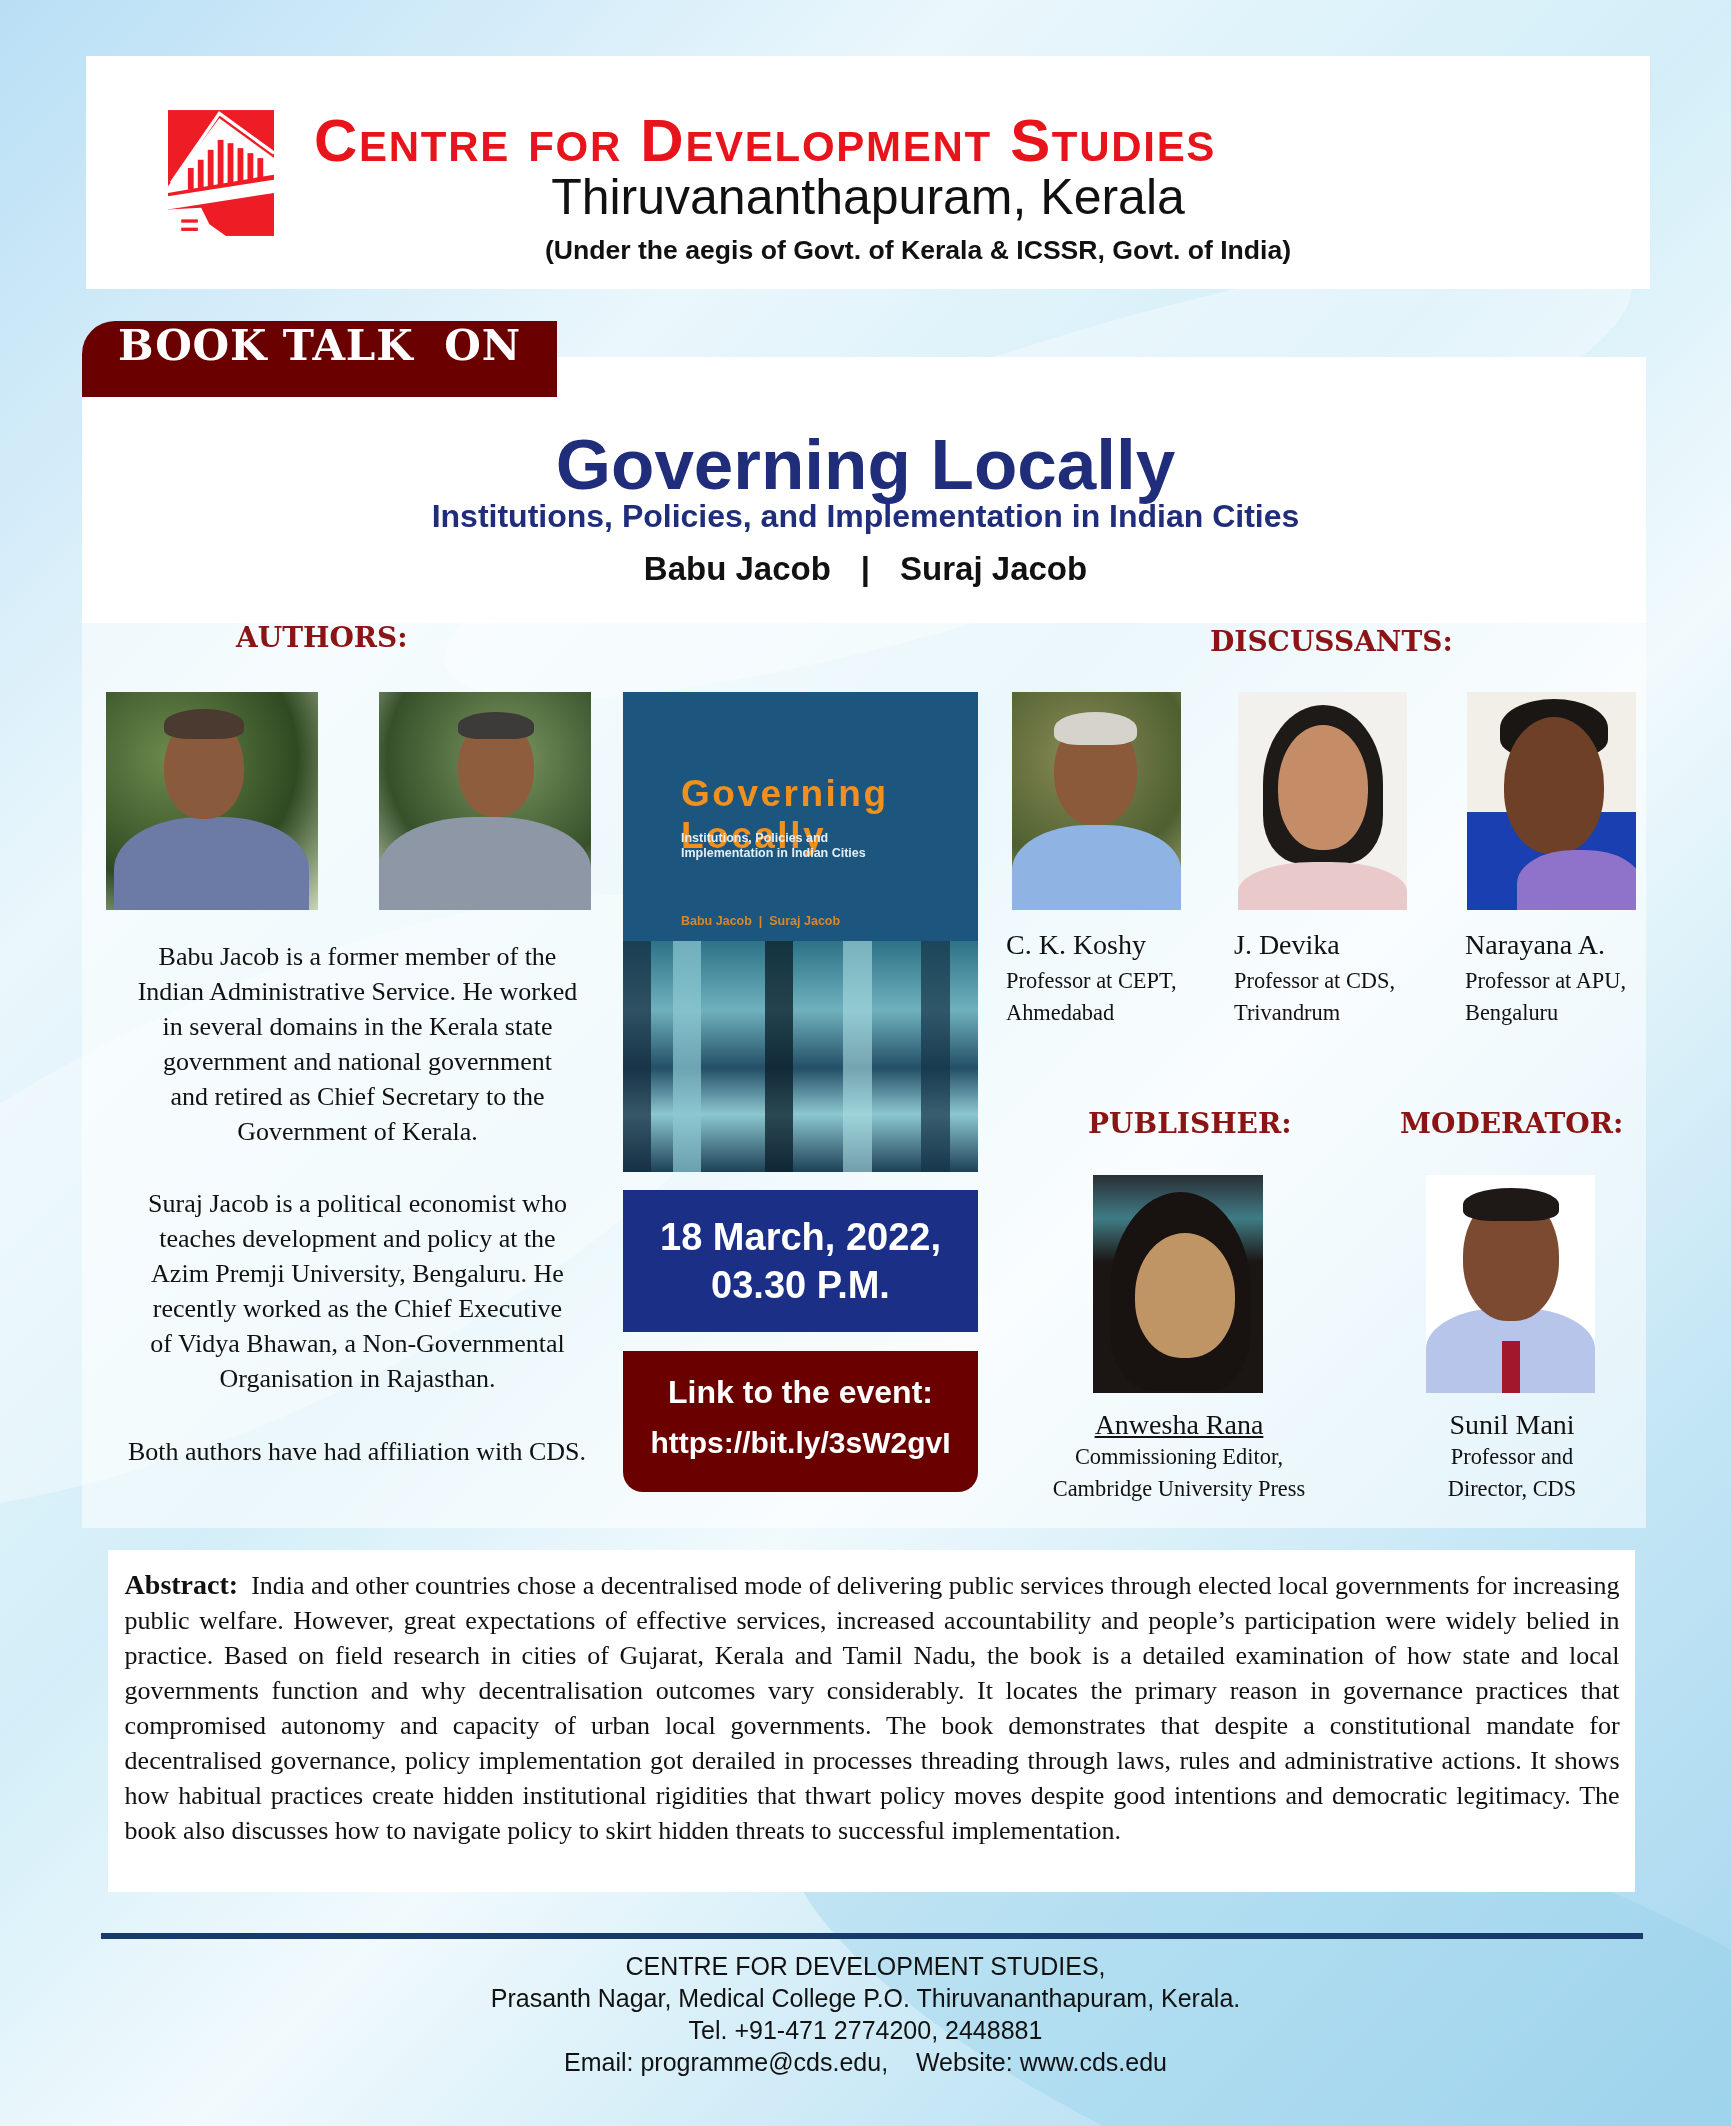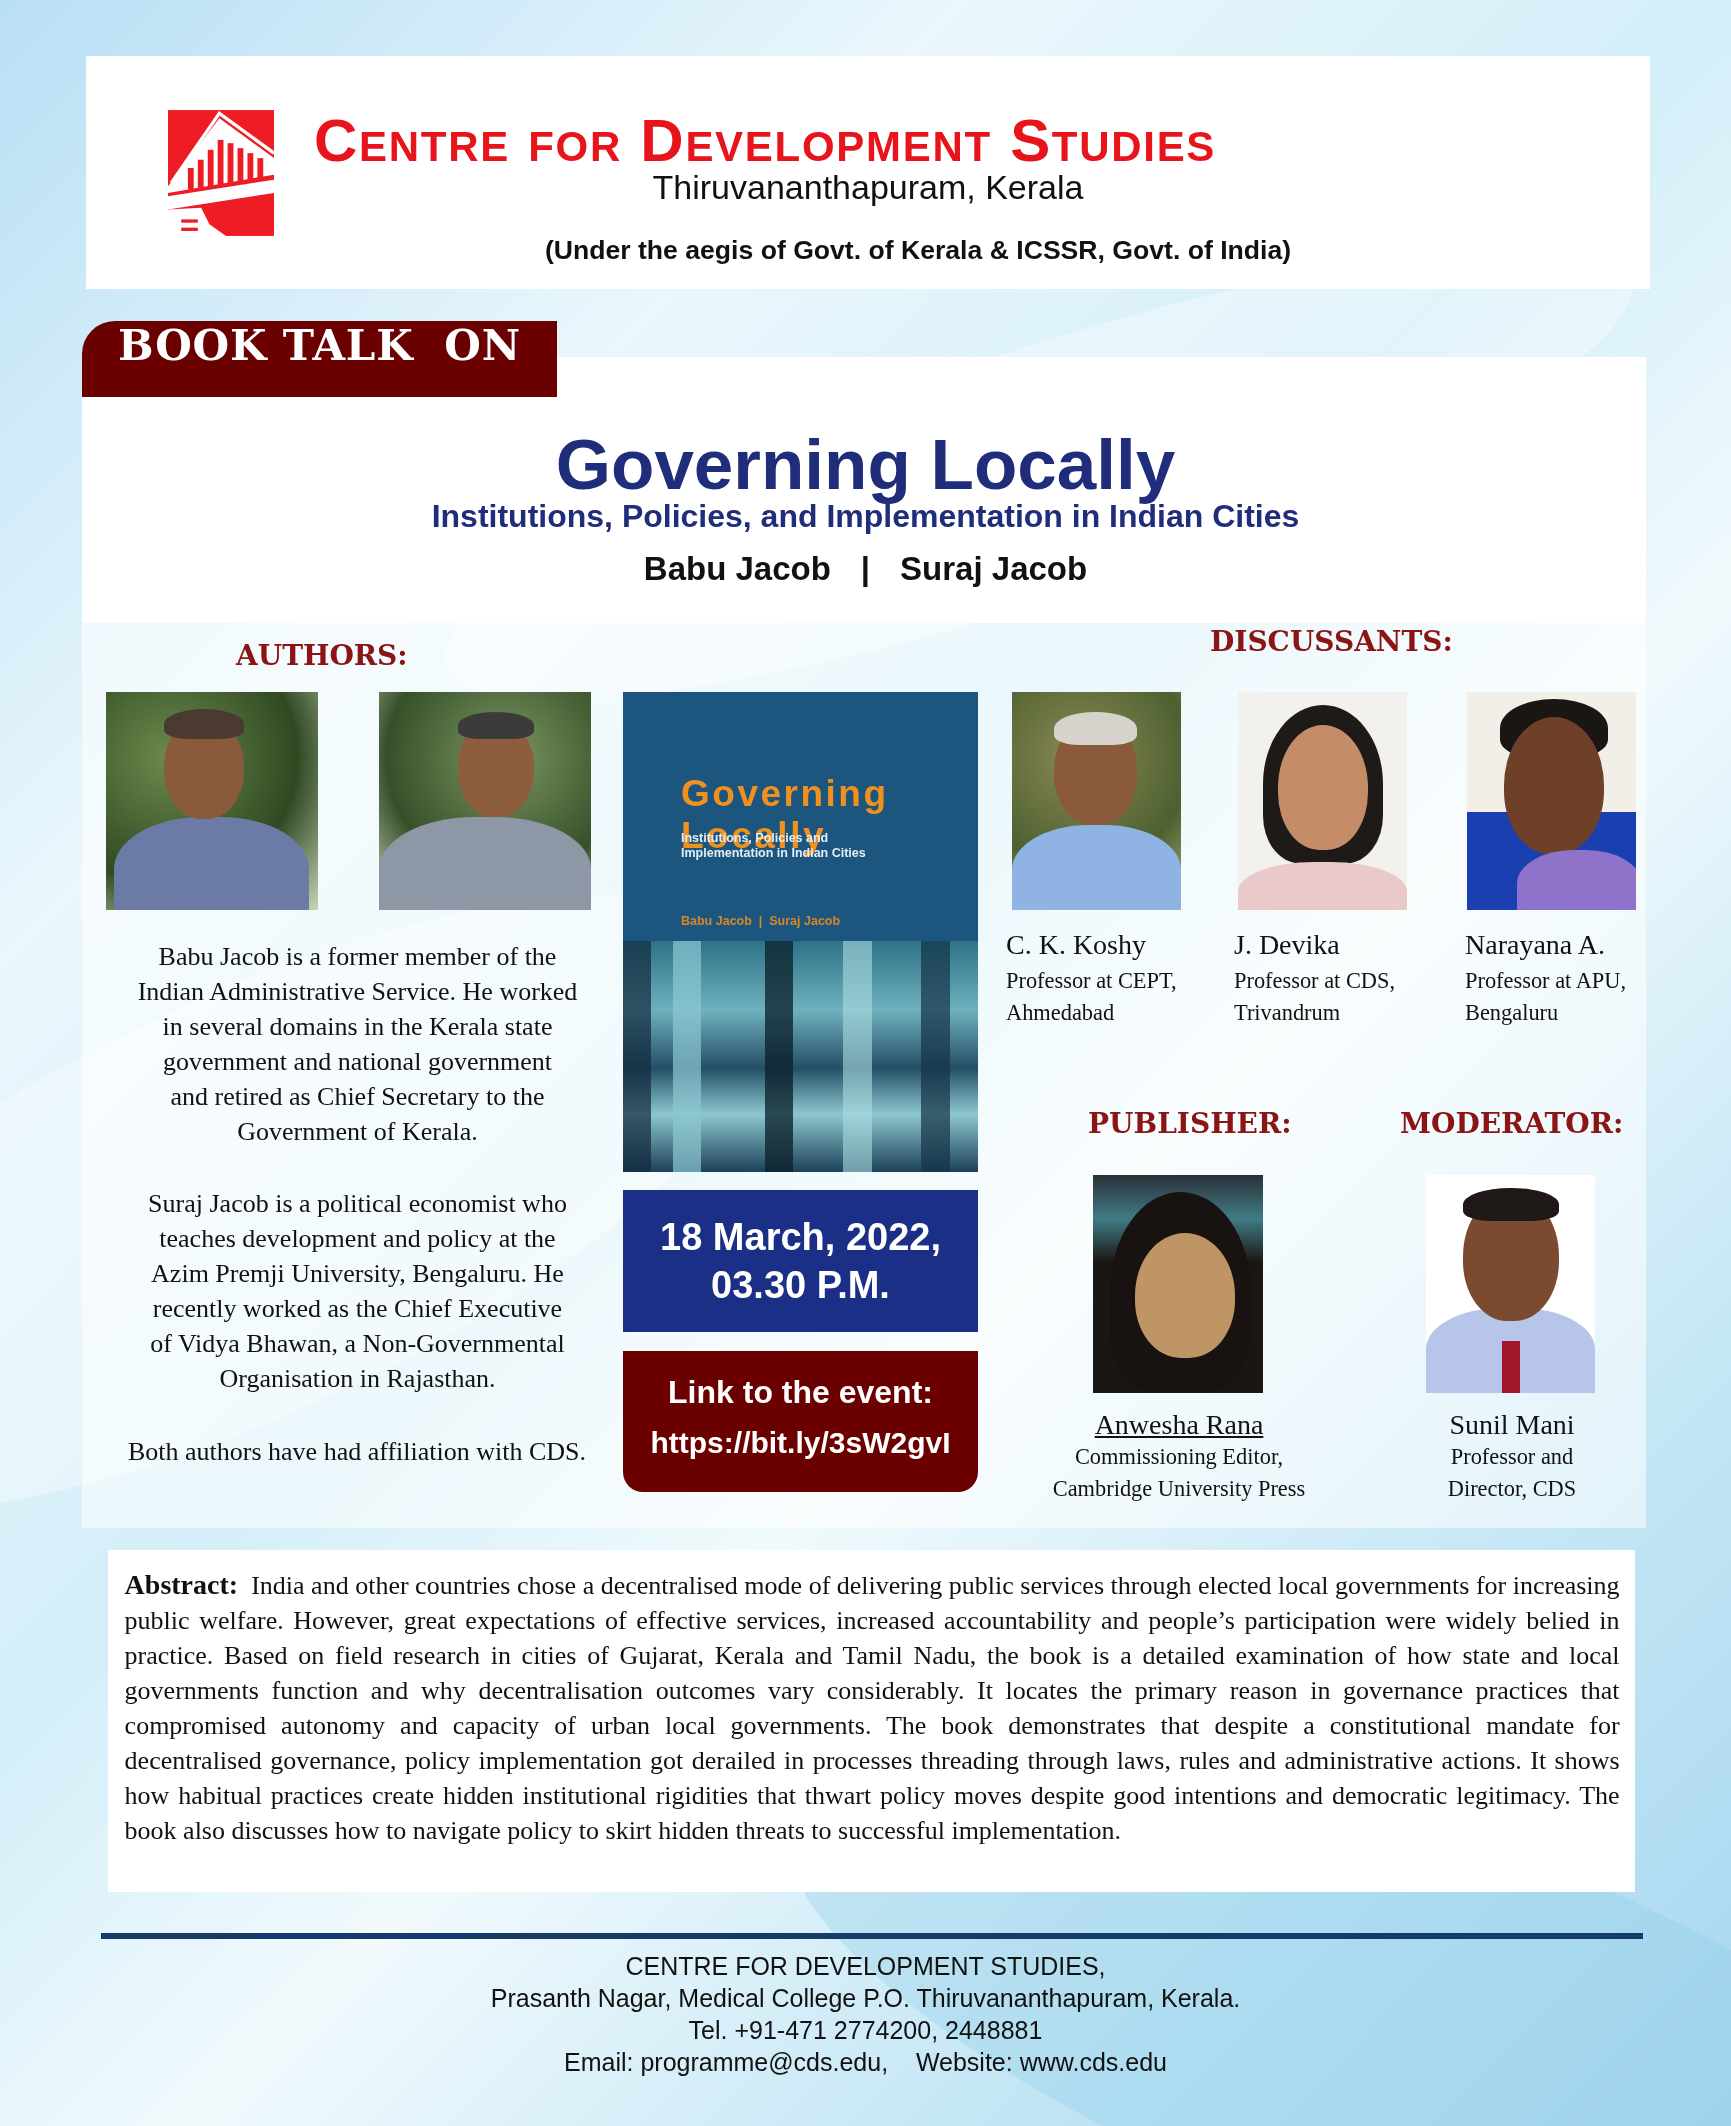--- a/index.html
+++ b/index.html
@@ -14,21 +14,21 @@
   .sw3 { left: 415px; top: 349px; width: 1246px; height: 249px; background: #ffffff; transform: rotate(-18deg); }
 
   .header-panel {
     position: absolute; left: 86px; top: 56px; width: 1564px; height: 233px; background: #ffffff;
   }
   .logo { position: absolute; left: 82px; top: 54px; width: 106px; height: 126px; }
   .org-name {
     position: absolute; left: 228px; top: 50px; font-size: 60px; font-weight: bold;
     color: #e8141c; letter-spacing: 1.7px; font-variant: small-caps; white-space: nowrap;
   }
-  .org-city { position: absolute; left: 0; width: 100%; top: 112px; text-align: center; font-size: 34px; color: #111; box-sizing: border-box; }
+  .org-city { position: absolute; left: 0; width: 100%; top: 112px; text-align: center; font-size: 50px; color: #111; box-sizing: border-box; }
   .org-aegis { position: absolute; left: 0; width: 100%; top: 179px; text-align: center; font-size: 26.6px; font-weight: bold; color: #111; padding-left: 100px; box-sizing: border-box; }
 
   .booktalk-tab {
     position: absolute; left: 82px; top: 321px; width: 475px; height: 76px; background: #6b0000;
     border-top-left-radius: 33px; color: #fff; font-family: "DejaVu Serif", serif; font-weight: bold;
     font-size: 42px; display: flex; align-items: flex-start; justify-content: center; letter-spacing: 0.8px;
   }
   .title-panel {
     position: absolute; left: 82px; top: 357px; width: 1564px; height: 266px; background: #fff; z-index: 0;
   }
@@ -112,21 +112,21 @@
     <span style="white-space:pre">BOOK TALK  ON</span>
   </div>
 <div class="book-title">Governing Locally</div>
 <div class="book-subtitle">Institutions, Policies, and Implementation in Indian Cities</div>
 <div class="book-authors">
   <span>Babu Jacob</span><span class="sep">|</span><span>Suraj Jacob</span>
 </div>
 
 <div class="main-panel"></div>
 
-<div class="section-label" style="left:236px; top:621px;margin-top:18px;">AUTHORS:</div>
+<div class="section-label" style="left:236px; top:621px;">AUTHORS:</div>
 
 <div class="photo" style="left:106px; top:692px; width:212px; height:218px;">
   <div class="bg" style="background: radial-gradient(circle at 30% 30%, #6c8a4d, #2f4a22 60%, #c9d6b7 100%);"></div>
   <div class="body" style="left:8.3px; top:125px; width:195px; height:116px; background:#6c7aa6;"></div>
   <div class="head" style="left:58px; top:23px; width:80px; height:104px; background:#8a5a3c;"></div>
   <div class="hair" style="left:58px; top:16.6px; width:80px; height:30px; background:#4a3a30;"></div>
 </div>
 <div class="photo" style="left:379px; top:692px; width:212px; height:218px;">
   <div class="bg" style="background: radial-gradient(circle at 60% 30%, #7b9660, #36502a 60%, #d3dcc6 100%);"></div>
   <div class="body" style="left:0; top:125px; width:212px; height:116px; background:#8e97a6;"></div>

